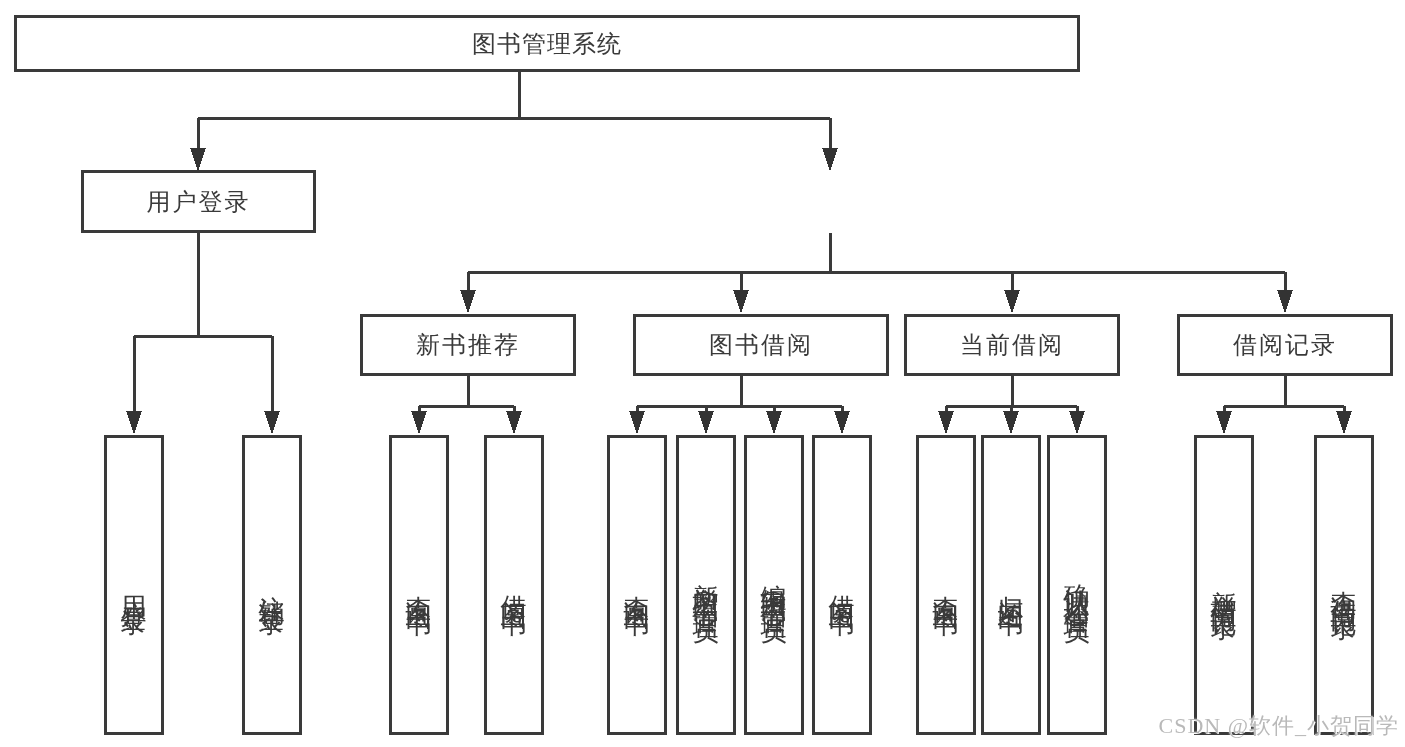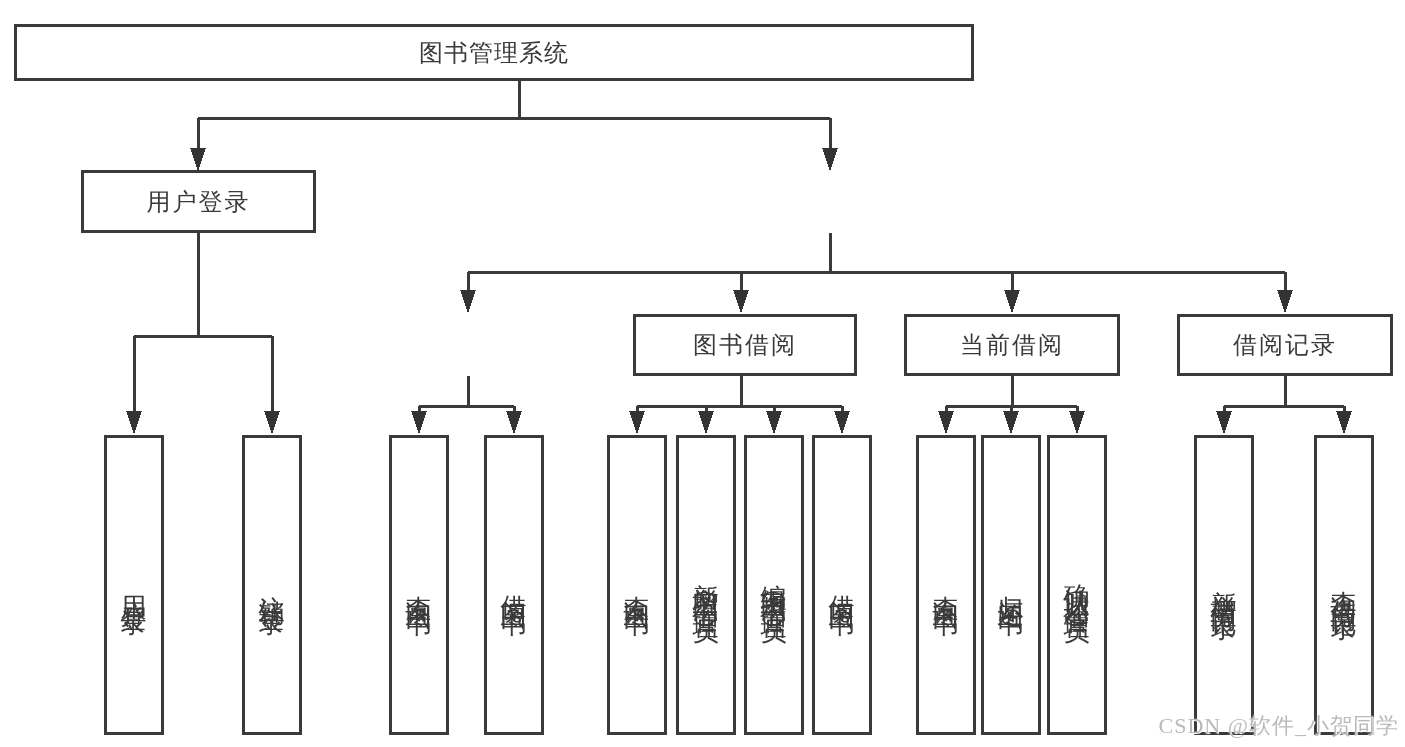--- a/index.html
+++ b/index.html
@@ -103,29 +103,32 @@
       <polygon points="1003,411 1019,411 1011,434"></polygon>
       <polygon points="1069,411 1085,411 1077,434"></polygon>
     </g>
     <g>
       <path d="M1285 376 V406 M1224 406 H1344 M1224 406 V414 M1344 406 V414"></path>
       <polygon points="1216,411 1232,411 1224,434"></polygon>
       <polygon points="1336,411 1352,411 1344,434"></polygon>
     </g>
   </svg>
 
-  <div class="node root-box" style="left:14px;top:24px;width:960px;height:57px">
+  <div class="node root-box" style="left:14px;top:15px;width:1066px;height:57px">
     <span class="hlabel">图书管理系统</span>
   </div>
 
   <div class="node" style="left:81px;top:170px;width:235px;height:63px">
     <span class="hlabel">用户登录</span>
   </div>
 
-  <div class="node" style="left:633px;top:314px;width:224px;height:62px">
+  <div class="node" style="left:360px;top:314px;width:216px;height:62px">
+    <span class="hlabel">新书推荐</span>
+  </div>
+  <div class="node" style="left:633px;top:314px;width:256px;height:62px">
     <span class="hlabel">图书借阅</span>
   </div>
   <div class="node" style="left:1177px;top:314px;width:216px;height:62px">
     <span class="hlabel">借阅记录</span>
   </div>
   <div class="node" style="left:904px;top:314px;width:216px;height:62px">
     <span class="hlabel">当前借阅</span>
   </div>
 
   <div class="node leaf" style="left:104px;top:435px;width:60px;height:300px">

